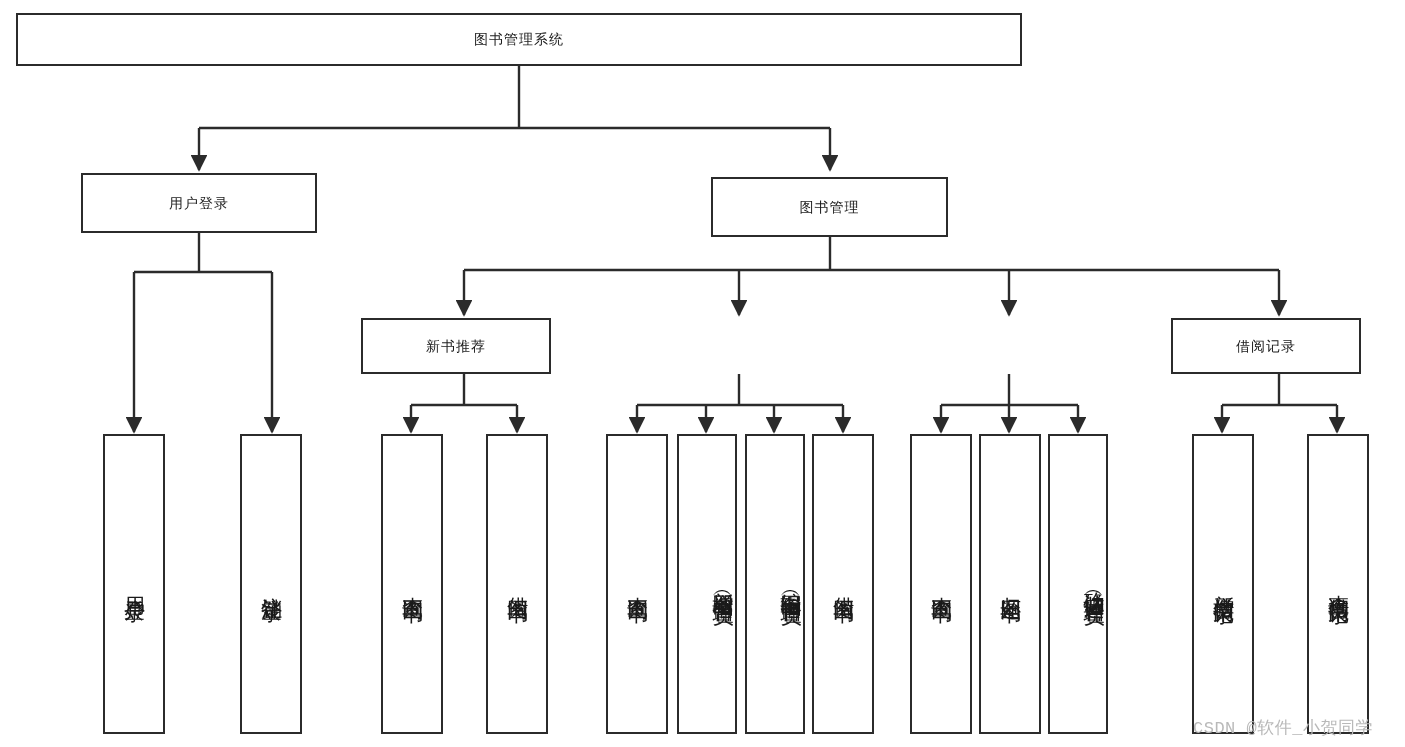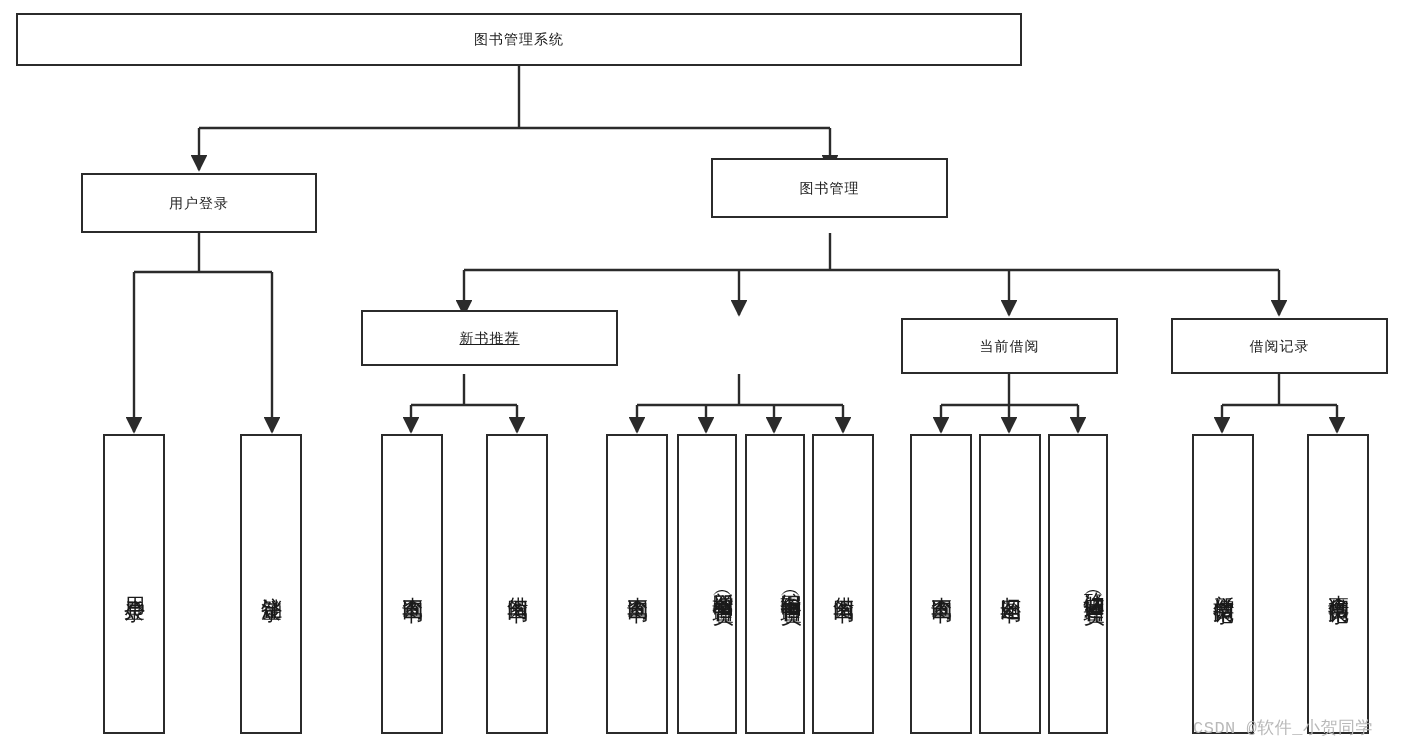--- a/index.html
+++ b/index.html
@@ -130,31 +130,28 @@
     </g>
   </svg>
 
   <div class="node h" style="left:16px; top:13px; width:1006px; height:53px;">
     <span>图书管理系统</span>
   </div>
 
   <div class="node h" style="left:81px; top:173px; width:236px; height:60px;">
     <span>用户登录</span>
   </div>
-  <div class="node h" style="left:711px; top:158px; width:237px; height:60px;">
+  <div class="node h" style="left:711px; top:177px; width:237px; height:60px;">
     <span>图书管理</span>
   </div>
 
-  <div class="node h" style="left:361px; top:310px; width:257px; height:56px;text-decoration:underline;">
+  <div class="node h" style="left:361px; top:318px; width:190px; height:56px;">
     <span>新书推荐</span>
   </div>
-  <div class="node h" style="left:901px; top:318px; width:217px; height:56px;">
-    <span>当前借阅</span>
-  </div>
-  <div class="node h" style="left:1171px; top:318px; width:217px; height:56px;">
+  <div class="node h" style="left:1171px; top:318px; width:190px; height:56px;">
     <span>借阅记录</span>
   </div>
 
   <div class="node v mid" style="left:103px; top:434px; width:62px; height:300px;">
     <span>用户登录</span>
   </div>
   <div class="node v mid" style="left:240px; top:434px; width:62px; height:300px;">
     <span>注销登录</span>
   </div>
 

